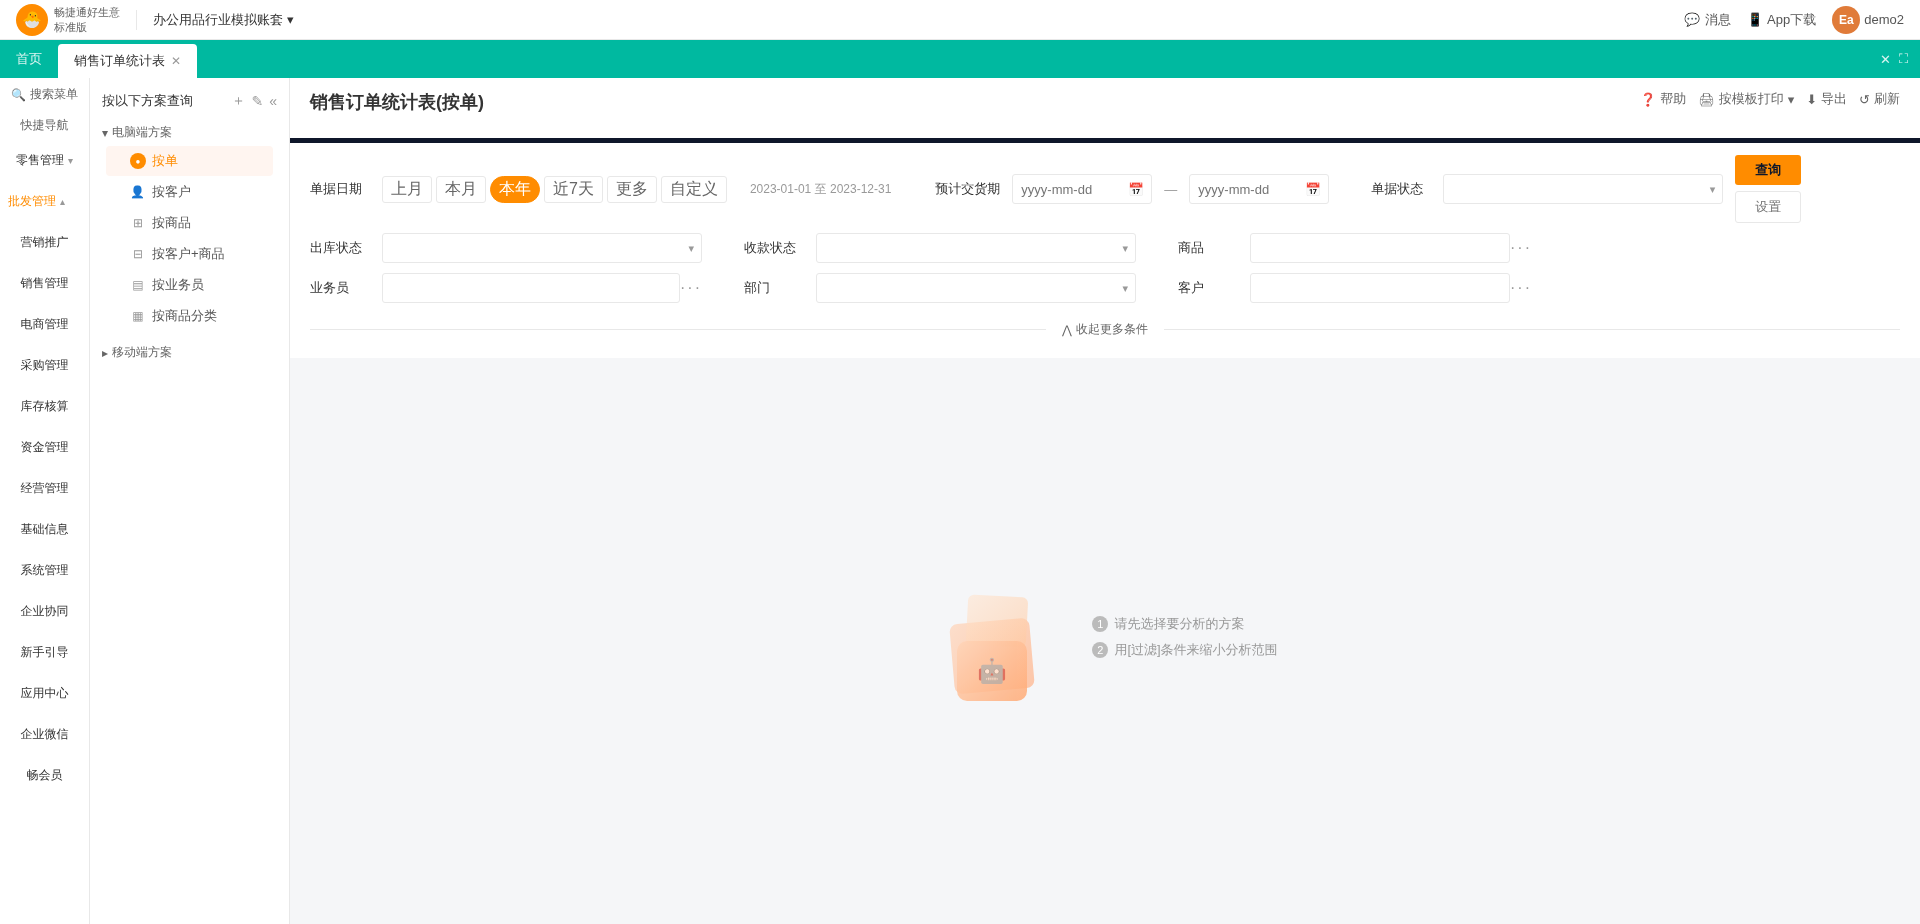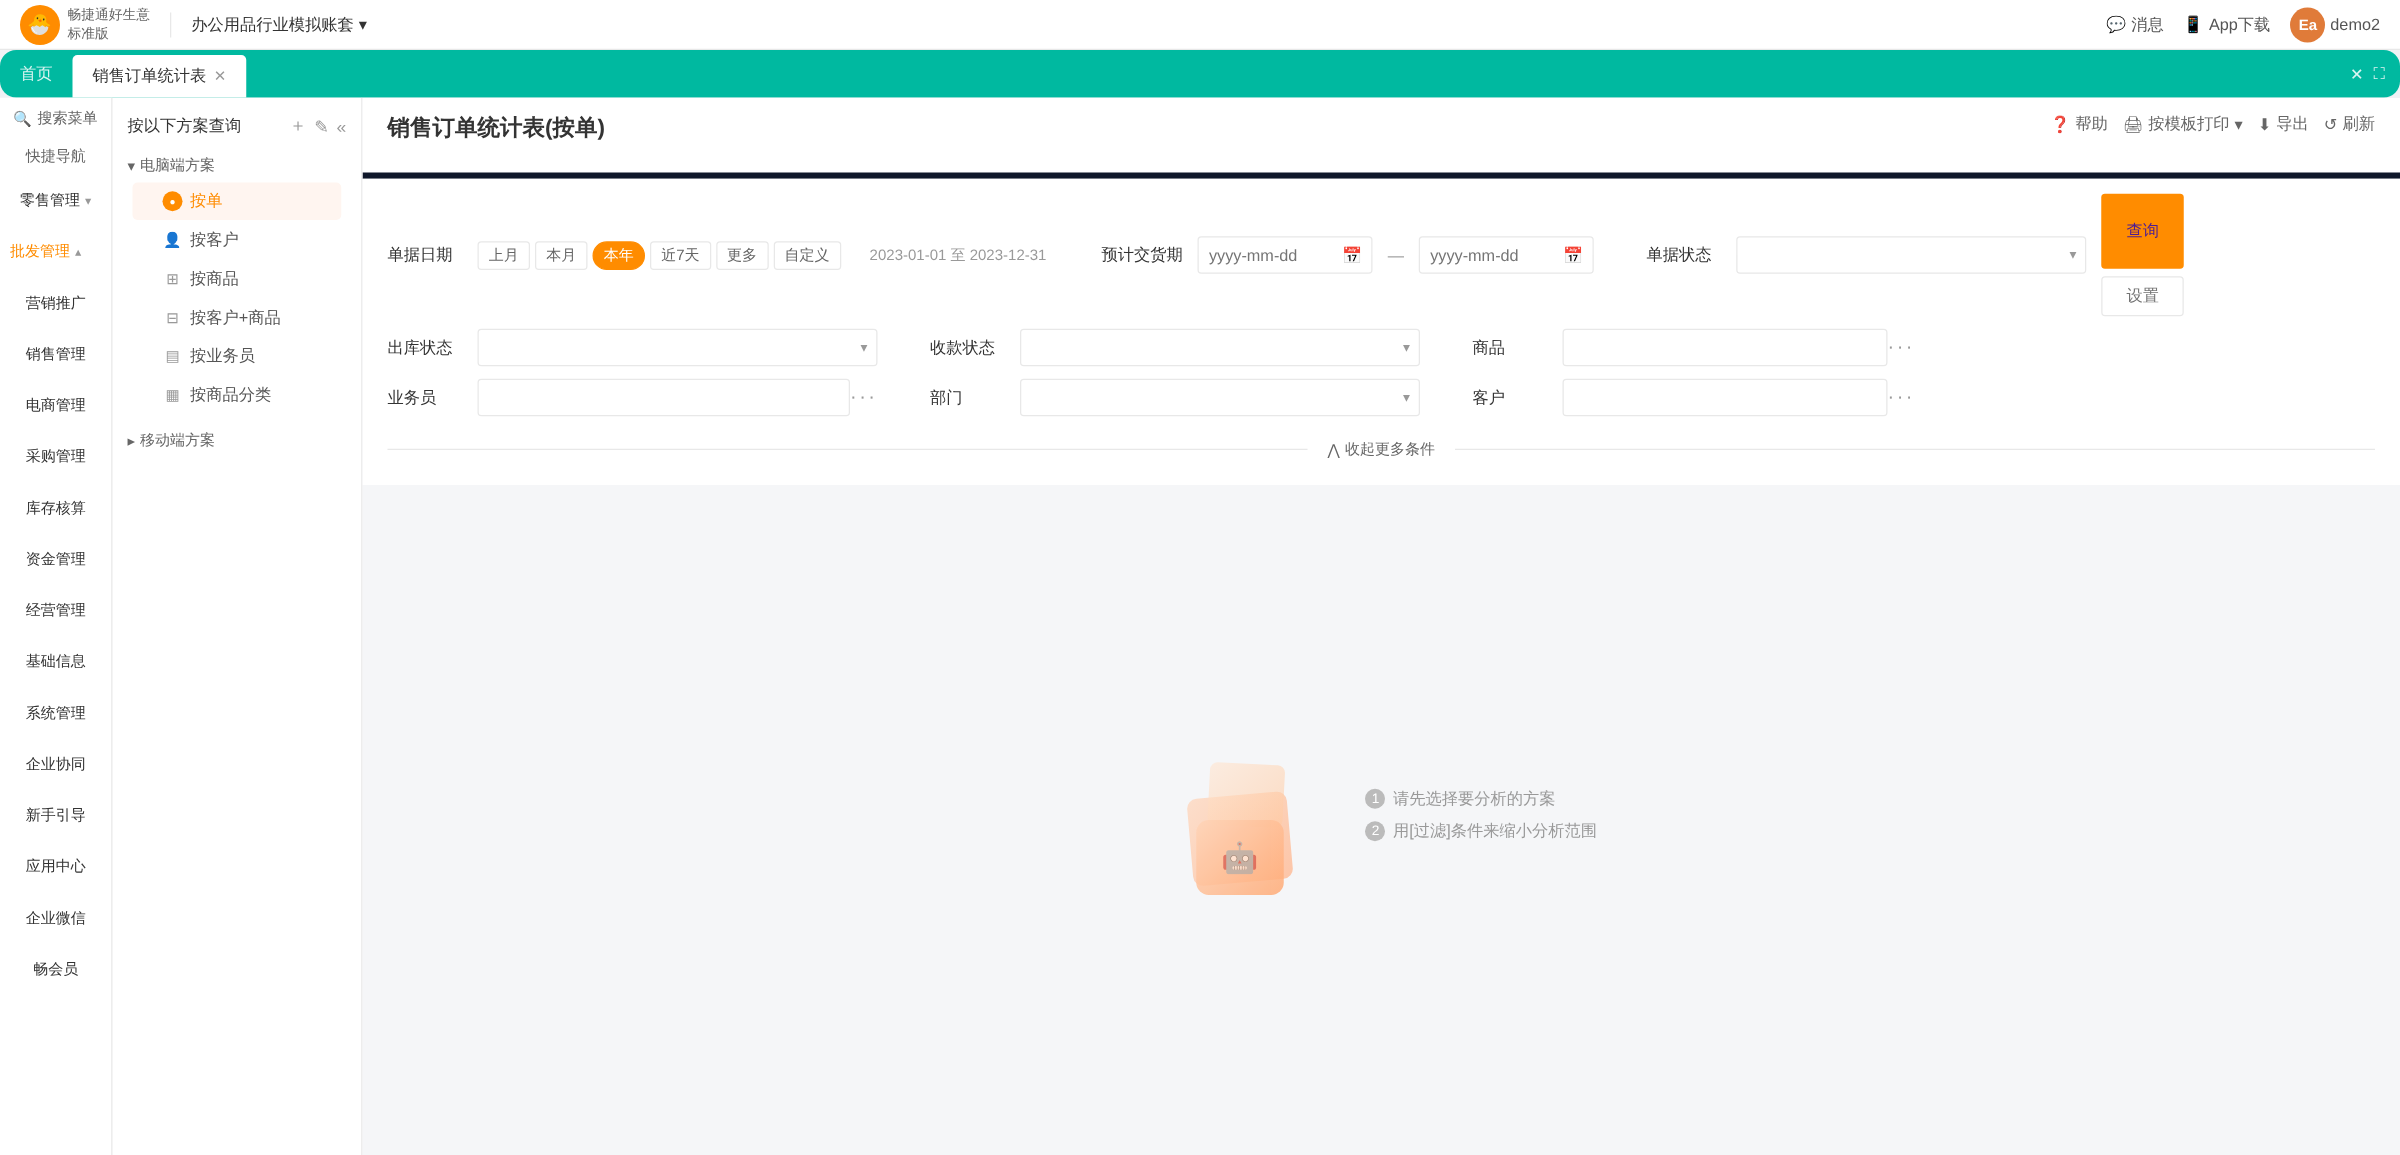--- a/index.html
+++ b/index.html
@@ -11,21 +11,21 @@
     .logo-area { display: flex; align-items: center; gap: 6px; }
     .logo-circle { width: 32px; height: 32px; background: #ff8c00; border-radius: 50%; display: flex; align-items: center; justify-content: center; color: white; font-size: 16px; font-weight: bold; }
     .logo-text { font-size: 11px; color: #666; line-height: 1.3; }
     .divider-v { width: 1px; height: 20px; background: #e8e8e8; margin: 0 8px; }
     .workspace-select { display: flex; align-items: center; gap: 4px; color: #333; font-size: 13px; cursor: pointer; }
     .top-header-right { display: flex; align-items: center; gap: 16px; color: #555; font-size: 13px; }
     .top-right-item { display: flex; align-items: center; gap: 4px; cursor: pointer; }
     .avatar { width: 28px; height: 28px; background: #e07b39; border-radius: 50%; display: flex; align-items: center; justify-content: center; color: white; font-size: 12px; font-weight: bold; }
 
     
-    .tab-bar { background: #00b9a0; height: 38px; display: flex; align-items: stretch; flex-shrink: 0; border-radius: 13px; }
+    .tab-bar { background: #00b9a0; height: 38px; display: flex; align-items: stretch; flex-shrink: 0; }
     .tab-item { display: flex; align-items: center; padding: 0 16px; color: rgba(255,255,255,0.85); font-size: 13px; cursor: pointer; gap: 6px; }
     .tab-item.active { background: #fff; color: #333; border-radius: 4px 4px 0 0; margin-top: 4px; }
     .tab-close { font-size: 12px; color: #999; cursor: pointer; }
     .tab-bar-actions { margin-left: auto; display: flex; align-items: center; padding: 0 12px; gap: 8px; color: rgba(255,255,255,0.85); }
 
     
     .main-layout { display: flex; flex: 1; overflow: hidden; }
 
     
     .sidebar { width: 90px; background: #fff; border-right: 1px solid #e8e8e8; display: flex; flex-direction: column; flex-shrink: 0; overflow-y: auto; }
@@ -55,37 +55,37 @@
     .page-header { background: #fff; padding: 12px 20px 24px; border-bottom: 5px solid #0f172a; display: flex; align-items: flex-start; justify-content: space-between; flex-shrink: 0; }
     .page-title { font-size: 18px; font-weight: 600; color: #333; }
     .page-header-actions { display: flex; align-items: center; gap: 12px; color: #666; font-size: 13px; }
     .page-header-action { display: flex; align-items: center; gap: 4px; cursor: pointer; }
 
     
     .filter-area { background: #fff; padding: 12px 20px; flex-shrink: 0; }
     .filter-row { display: flex; align-items: center; gap: 12px; margin-bottom: 10px; flex-wrap: wrap; }
     .filter-label { color: #333; font-size: 13px; white-space: nowrap; min-width: 60px; }
     .date-shortcuts { display: flex; align-items: center; gap: 4px; }
-    .date-btn { padding: 2px 8px; border: 1px solid #e8e8e8; border-radius: 3px; font-size: 12px; color: #666; cursor: pointer; background: #fff; }
+    .date-btn { padding: 2px 8px; border: 1px solid #e8e8e8; border-radius: 3px; font-size: 16px; color: #666; cursor: pointer; background: #fff; }
     .date-btn.active { background: #ff8c00; color: #fff; border-color: #ff8c00; border-radius: 20px; }
     .date-range-text { font-size: 12px; color: #999; margin-left: 11px; }
     .select-wrapper { position: relative; flex: 1; min-width: 120px; max-width: 280px; }
     .select-wrapper select { width: 100%; height: 30px; border: 1px solid #e8e8e8; border-radius: 3px; padding: 0 8px; font-size: 13px; color: #999; background: #fff; appearance: none; cursor: pointer; outline: none; }
     .select-arrow { position: absolute; right: 8px; top: 50%; transform: translateY(-50%); color: #999; font-size: 11px; pointer-events: none; }
     .date-input-wrapper { position: relative; }
     .date-input-wrapper input { height: 30px; border: 1px solid #e8e8e8; border-radius: 3px; padding: 0 30px 0 8px; font-size: 13px; color: #999; background: #fff; width: 140px; outline: none; }
     .date-icon { position: absolute; right: 8px; top: 50%; transform: translateY(-50%); color: #bbb; font-size: 13px; }
     .filter-input { height: 30px; border: 1px solid #e8e8e8; border-radius: 3px; padding: 0 8px; font-size: 13px; color: #999; background: #fff; width: 200px; outline: none; }
     .filter-dots { color: #999; cursor: pointer; font-size: 16px; letter-spacing: 2px; }
 
     .filter-separator { display: flex; align-items: center; justify-content: center; padding: 8px 0; color: #999; font-size: 12px; }
     .separator-line { flex: 1; height: 1px; background: #e8e8e8; }
     .collapse-btn { display: flex; align-items: center; gap: 4px; padding: 0 16px; color: #666; font-size: 12px; cursor: pointer; white-space: nowrap; }
 
-    .query-btn { background: #ff8c00; color: #4c1d95; border: none; border-radius: 3px; padding: 21px 20px; font-size: 13px; cursor: pointer; white-space: nowrap; }
+    .query-btn { background: #ff8c00; color: #0f172a; border: none; border-radius: 3px; padding: 6px 20px; font-size: 13px; cursor: pointer; white-space: nowrap; font-weight: bold; }
     .set-btn { background: #fff; color: #737373; border: 1px solid #e8e8e8; border-radius: 3px; padding: 6px 16px; font-size: 13px; cursor: pointer; white-space: nowrap; }
     .btn-group { display: flex; flex-direction: column; gap: 6px; align-self: flex-start; }
 
     
     .empty-state { flex: 1; display: flex; align-items: center; justify-content: center; flex-direction: column; gap: 16px; }
     .empty-illustration { position: relative; width: 120px; height: 120px; }
     .empty-box { width: 80px; height: 70px; background: linear-gradient(135deg, #ffd4b8 0%, #ffb085 100%); border-radius: 8px; position: absolute; bottom: 10px; left: 20px; opacity: 0.7; transform: rotate(-5deg); }
     .empty-box2 { width: 60px; height: 50px; background: linear-gradient(135deg, #ffe5d0 0%, #ffc9a0 100%); border-radius: 6px; position: absolute; top: 15px; left: 35px; opacity: 0.6; transform: rotate(3deg); }
     .empty-text-area { text-align: left; }
     .empty-hint { color: #999; font-size: 13px; display: flex; align-items: center; gap: 6px; margin-bottom: 8px; }

